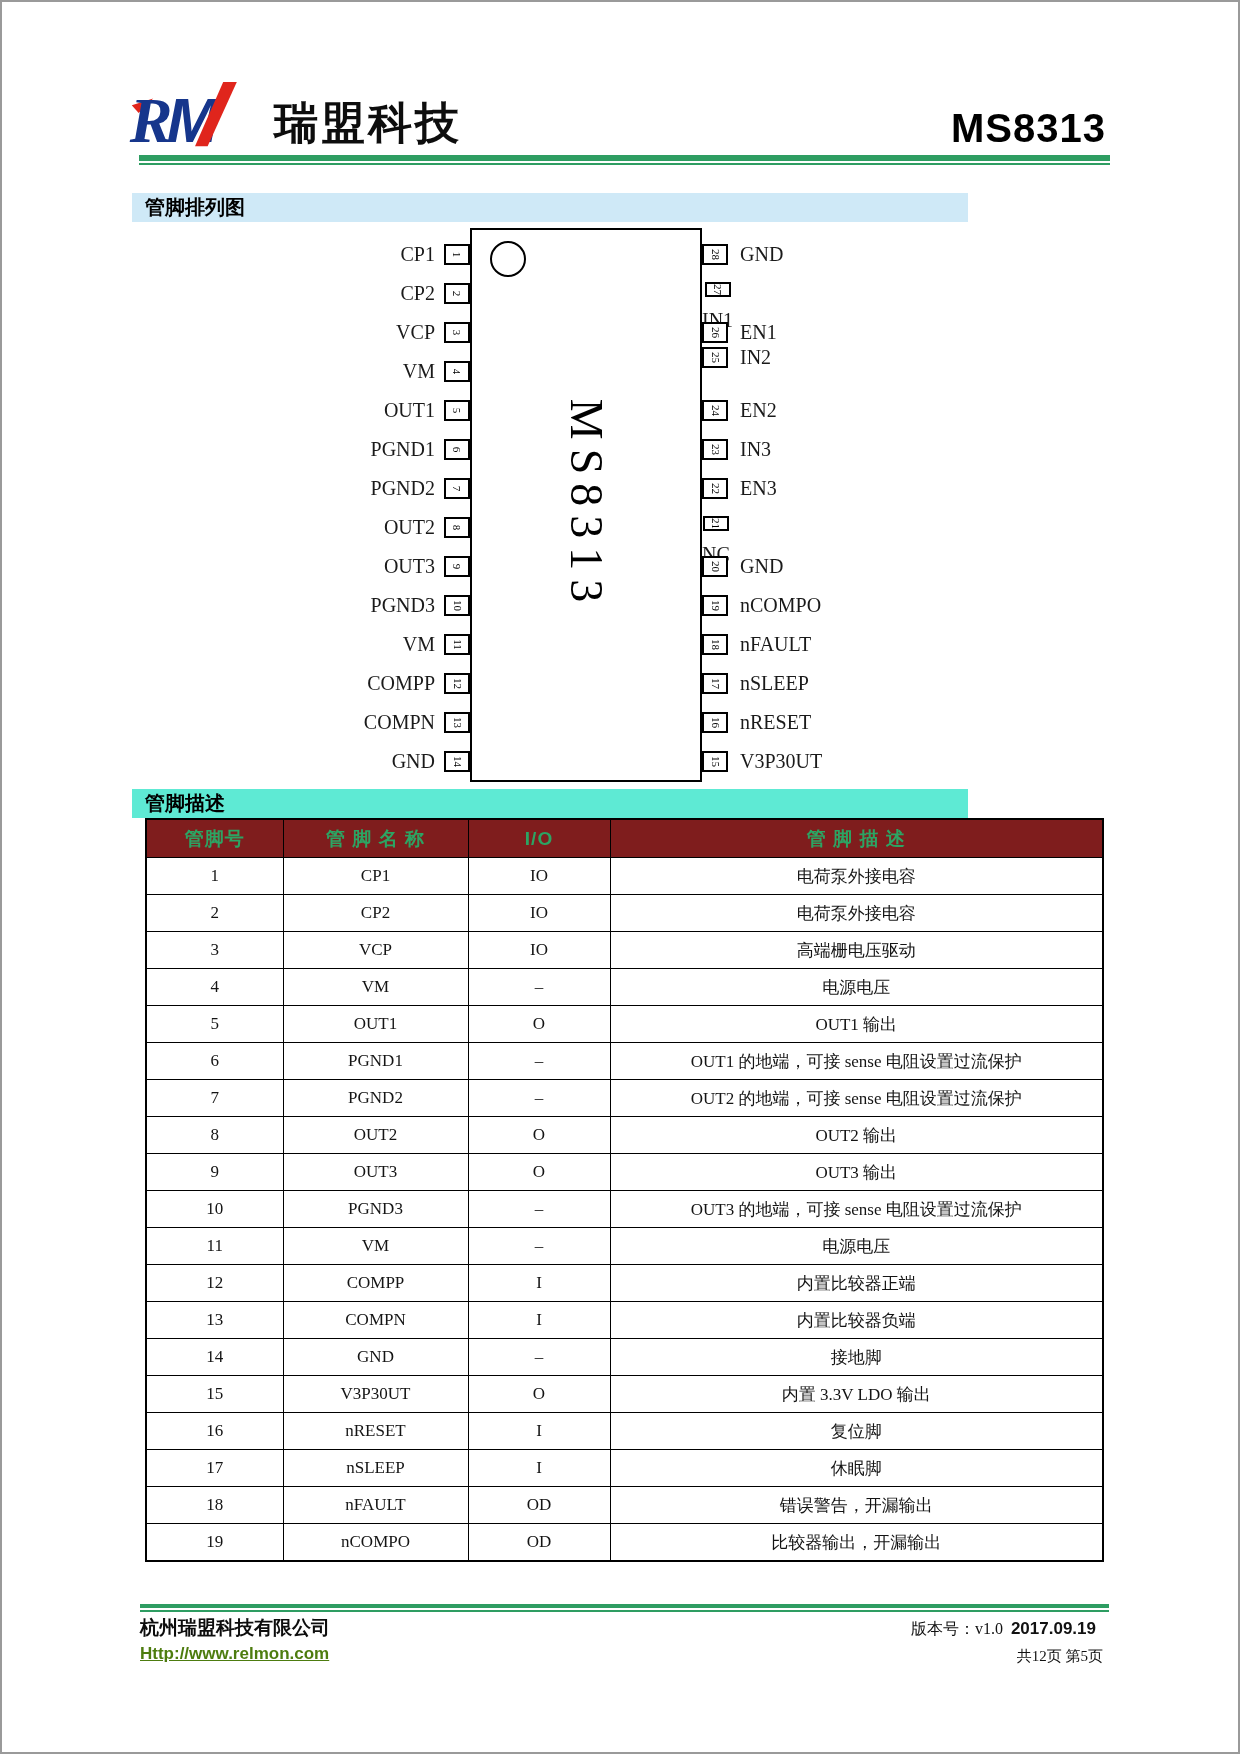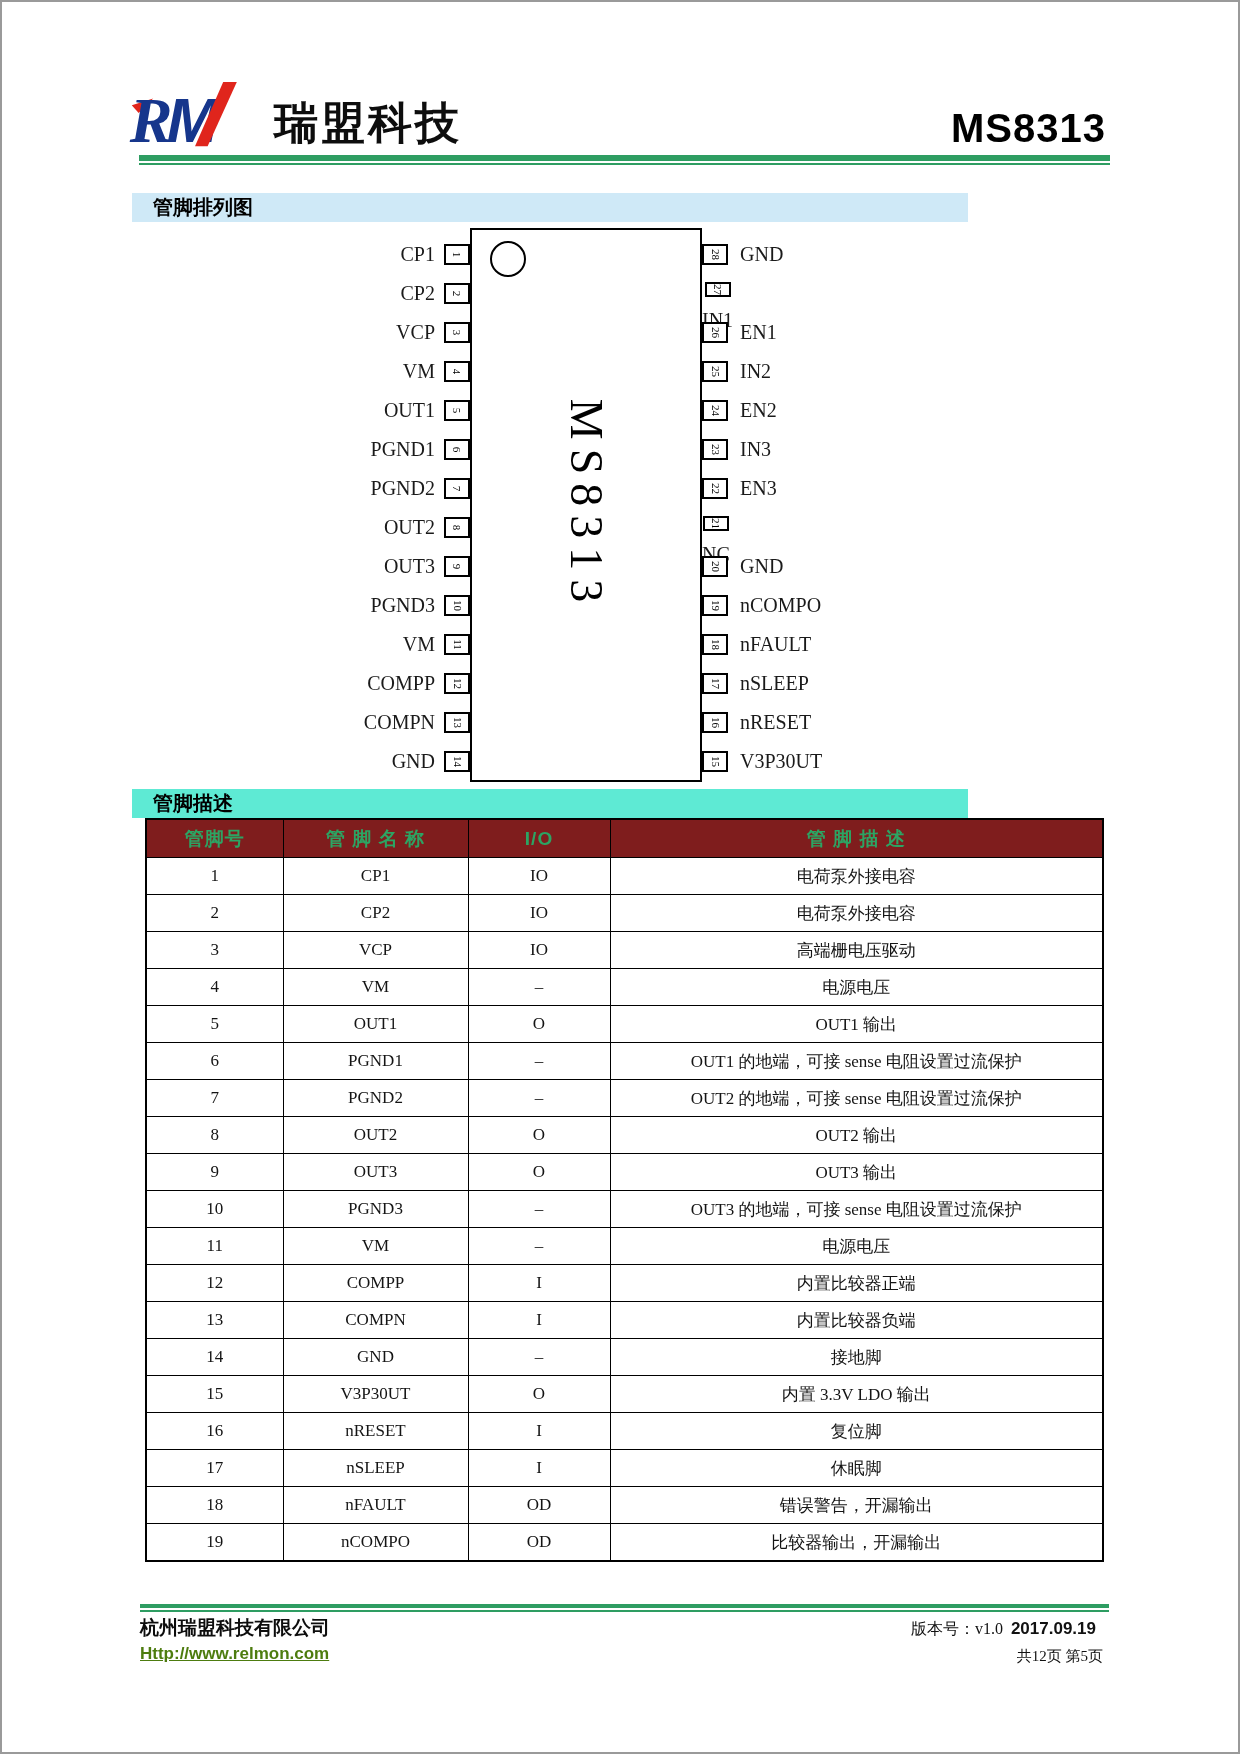--- a/index.html
+++ b/index.html
@@ -12,21 +12,21 @@
   .part-number{position:absolute;top:104px;right:132px;font-size:40px;font-weight:bold;letter-spacing:1px;color:#000;}
   .rule{position:absolute;left:137px;width:971px;}
   .rule .thick{height:6px;}
   .rule .thin{height:2px;margin-top:2px;}
   .rule-top{top:153px;}
   .rule-bottom{top:1602px;left:138px;width:969px;}
   .rule-bottom .thick{height:4px;}
 
   
   .band{position:absolute;left:130px;width:836px;height:29px;display:flex;align-items:center;
-        padding-left:21px;box-sizing:border-box;font-size:20px;font-weight:bold;color:#000;}
+        padding-left:13px;box-sizing:border-box;font-size:20px;font-weight:bold;color:#000;}
   .band1{top:191px;}
   .band2{top:787px;}
 
   
   .chip{position:absolute;left:468px;top:226px;width:232px;height:554px;border:2px solid #000;
         box-sizing:border-box;background:#fff;}
   .pin1-circle{position:absolute;left:18px;top:11px;width:36px;height:36px;border:2px solid #000;
         border-radius:50%;box-sizing:border-box;}
   .chip-label{position:absolute;left:50%;top:50%;transform:translate(-50%,-50%) rotate(90deg);
         font-family:"Liberation Serif","DejaVu Serif",serif;font-size:46px;letter-spacing:9px;
@@ -181,21 +181,21 @@
           <span class="pnum">27</span>
         </span>
         <span class="plabel">IN1</span>
       </div>
       <div class="pin-row right" style="top: 319px;">
         <span class="pbox">
           <span class="pnum">26</span>
         </span>
         <span class="plabel">EN1</span>
       </div>
-      <div class="pin-row right" style="top: 358px; text-align: right;">
+      <div class="pin-row right" style="top: 344px; text-align: right;">
         <span class="pbox">
           <span class="pnum">25</span>
         </span>
         <span class="plabel">IN2</span>
       </div>
       <div class="pin-row right" style="top: 397px;">
         <span class="pbox">
           <span class="pnum">24</span>
         </span>
         <span class="plabel">EN2</span>

